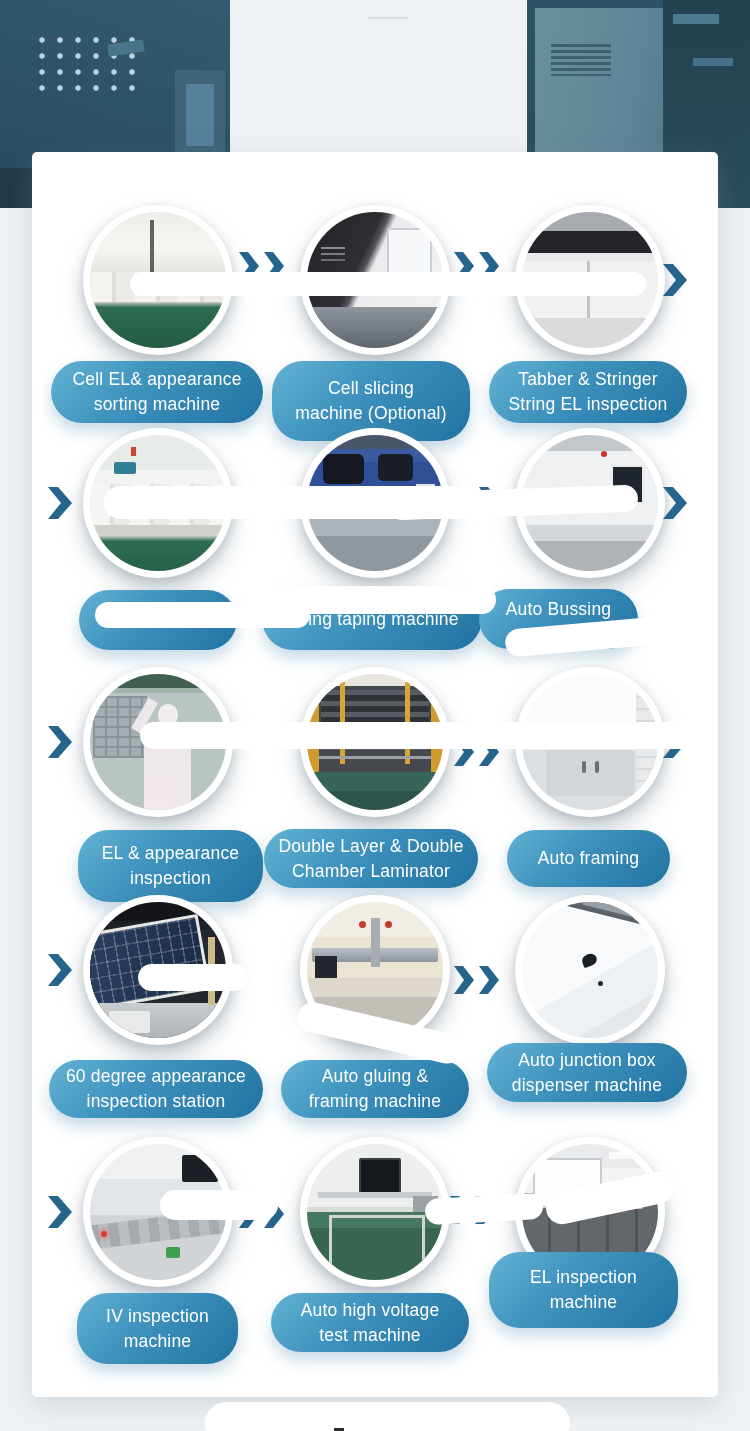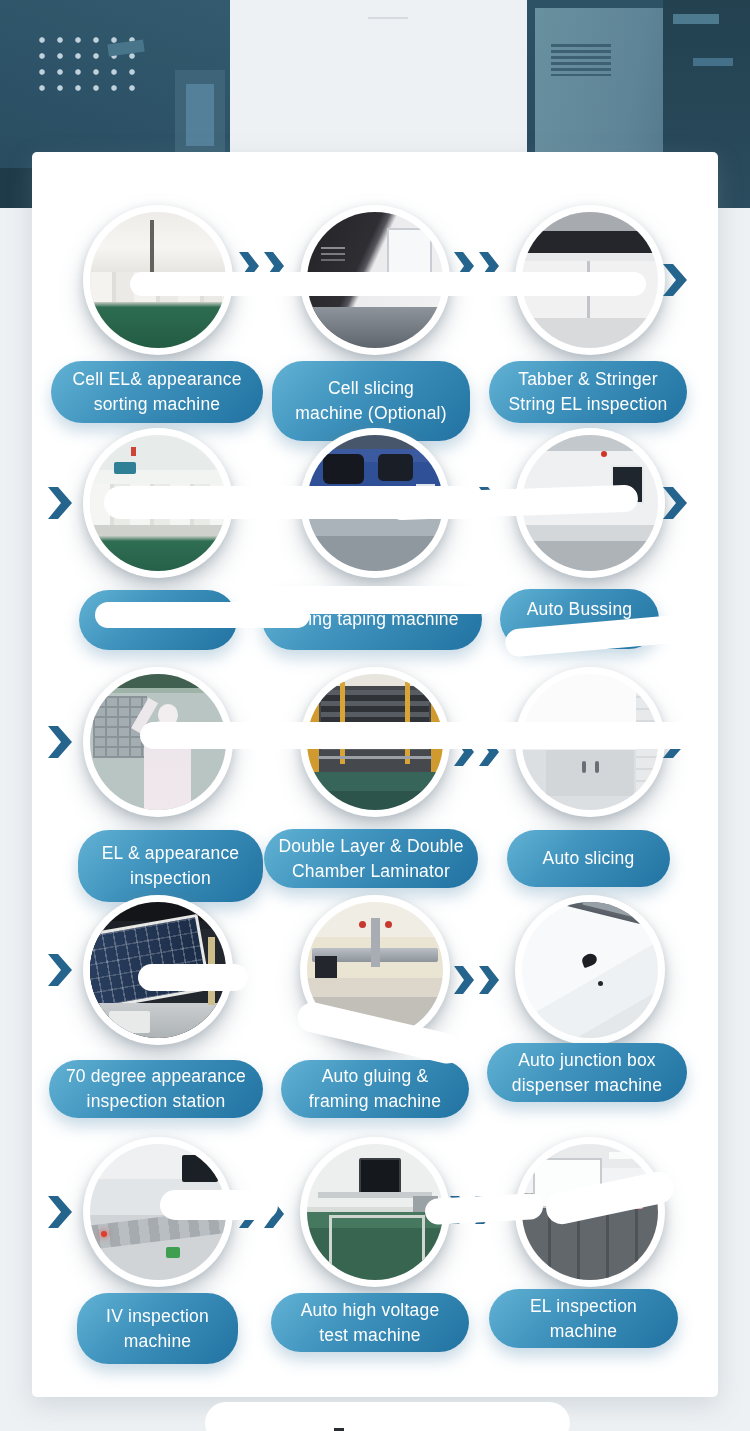--- a/index.html
+++ b/index.html
@@ -223,21 +223,21 @@
     </svg></span>
 <span class="abs chev" style="left:454px;top:487px"><svg width="45" height="28" viewBox="0 0 45 28">
       <polygon points="0,0 9,0 20,14 9,28 0,28 10,14" fill="#25648c"></polygon>
       <polygon points="25,0 34,0 45,14 34,28 25,28 35,14" fill="#25648c"></polygon>
     </svg></span>
 <span class="abs chev" style="left:663px;top:487px"><svg width="24" height="32" viewBox="0 0 24 32">
       <polygon points="0,0 10,0 24,16 10,32 0,32 13,16" fill="#25648c"></polygon>
     </svg></span>
 <div class="abs pill" style="left:79px;top:590px;width:158px;height:60px"><span></span></div>
 <div class="abs pill" style="left:262px;top:588px;width:220px;height:62px"><span>String taping machine</span></div>
-<div class="abs pill txt-top" style="left:500px;top:589px;width:159px;height:60px"><span>Auto Bussing</span></div>
+<div class="abs pill txt-top" style="left:479px;top:589px;width:159px;height:60px"><span>Auto Bussing</span></div>
 
 <div class="abs circle" style="left:83px;top:667px">
     <div class="ph m7">
       <i class="a"></i>
       <i class="b"></i>
       <i class="c"></i>
       <i class="d"></i>
     </div>
   </div>
 <div class="abs circle" style="left:300px;top:667px">
@@ -263,21 +263,21 @@
       <polygon points="0,0 9,0 20,14 9,28 0,28 10,14" fill="#25648c"></polygon>
       <polygon points="25,0 34,0 45,14 34,28 25,28 35,14" fill="#25648c"></polygon>
     </svg></span>
 <span class="abs chev" style="left:663px;top:726px"><svg width="24" height="32" viewBox="0 0 24 32">
       <polygon points="0,0 10,0 24,16 10,32 0,32 13,16" fill="#25648c"></polygon>
     </svg></span>
 <div class="abs pill" style="left:78px;top:830px;width:185px;height:72px"><span>EL &amp; appearance
 inspection</span></div>
 <div class="abs pill" style="left:264px;top:829px;width:214px;height:59px"><span>Double Layer &amp; Double
 Chamber Laminator</span></div>
-<div class="abs pill" style="left:507px;top:830px;width:163px;height:57px"><span>Auto slicing</span></div>
+<div class="abs pill" style="left:507px;top:830px;width:163px;height:57px"><span>Auto framing</span></div>
 
 <div class="abs circle" style="left:83px;top:895px">
     <div class="ph m10">
       <i class="a"></i>
       <i class="b"></i>
       <i class="c"></i>
       <i class="d"></i>
     </div>
   </div>
 <div class="abs circle" style="left:300px;top:895px">
@@ -296,21 +296,21 @@
       <i class="d"></i>
     </div>
   </div>
 <span class="abs chev" style="left:48px;top:954px"><svg width="24" height="32" viewBox="0 0 24 32">
       <polygon points="0,0 10,0 24,16 10,32 0,32 13,16" fill="#25648c"></polygon>
     </svg></span>
 <span class="abs chev" style="left:454px;top:966px"><svg width="45" height="28" viewBox="0 0 45 28">
       <polygon points="0,0 9,0 20,14 9,28 0,28 10,14" fill="#25648c"></polygon>
       <polygon points="25,0 34,0 45,14 34,28 25,28 35,14" fill="#25648c"></polygon>
     </svg></span>
-<div class="abs pill" style="left:49px;top:1060px;width:214px;height:58px"><span>70 degree appearance
+<div class="abs pill" style="left:49px;top:1060px;width:214px;height:58px"><span>60 degree appearance
 inspection station</span></div>
 <div class="abs pill" style="left:281px;top:1060px;width:188px;height:58px"><span>Auto gluing &amp;
 framing machine</span></div>
 <div class="abs pill" style="left:487px;top:1043px;width:200px;height:59px"><span>Auto junction box
 dispenser machine</span></div>
 
 <div class="abs circle" style="left:83px;top:1137px">
     <div class="ph m13">
       <i class="a"></i>
       <i class="b"></i>
@@ -342,21 +342,21 @@
       <polygon points="25,0 34,0 45,14 34,28 25,28 35,14" fill="#25648c"></polygon>
     </svg></span>
 <span class="abs chev" style="left:450px;top:1196px"><svg width="45" height="28" viewBox="0 0 45 28">
       <polygon points="0,0 9,0 20,14 9,28 0,28 10,14" fill="#25648c"></polygon>
       <polygon points="25,0 34,0 45,14 34,28 25,28 35,14" fill="#25648c"></polygon>
     </svg></span>
 <div class="abs pill" style="left:77px;top:1293px;width:161px;height:71px"><span>IV inspection
 machine</span></div>
 <div class="abs pill" style="left:271px;top:1293px;width:198px;height:59px"><span>Auto high voltage
 test machine</span></div>
-<div class="abs pill" style="left:489px;top:1289px;width:189px;height:59px"><span>EL inspection
+<div class="abs pill" style="left:489px;top:1252px;width:189px;height:76px"><span>EL inspection
 machine</span></div>
 
 <div class="abs wipe" style="left:130px;top:272px;width:516px;height:24px"></div>
 <div class="abs wipe" style="left:104px;top:486px;width:376px;height:33px"></div>
 <div class="abs wipe" style="left:388px;top:489px;width:250px;height:27px;transform:rotate(-2deg)"></div>
 <div class="abs wipe" style="left:95px;top:602px;width:215px;height:26px"></div>
 <div class="abs wipe" style="left:252px;top:586px;width:244px;height:28px"></div>
 <div class="abs wipe" style="left:505px;top:622px;width:180px;height:28px;transform:rotate(-5deg)"></div>
 <div class="abs wipe" style="left:140px;top:722px;width:556px;height:27px"></div>
 <div class="abs wipe" style="left:138px;top:964px;width:110px;height:27px"></div>

